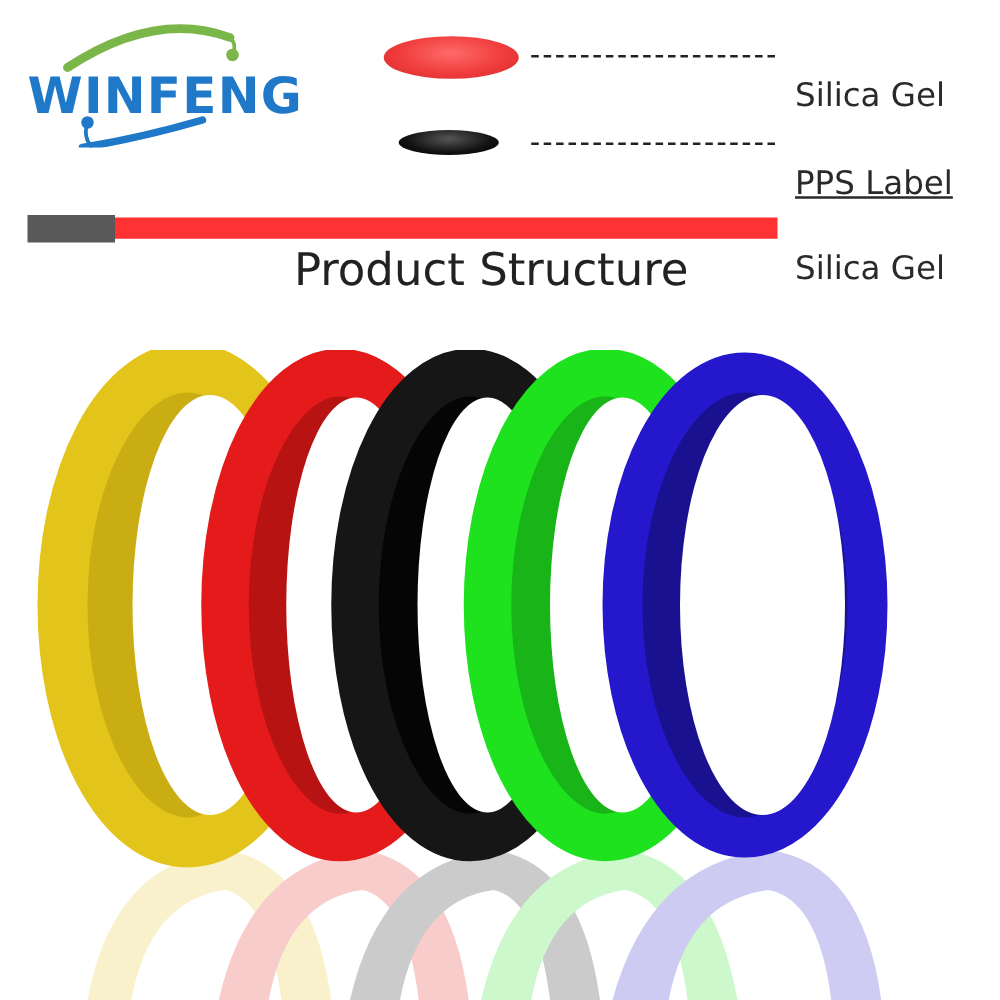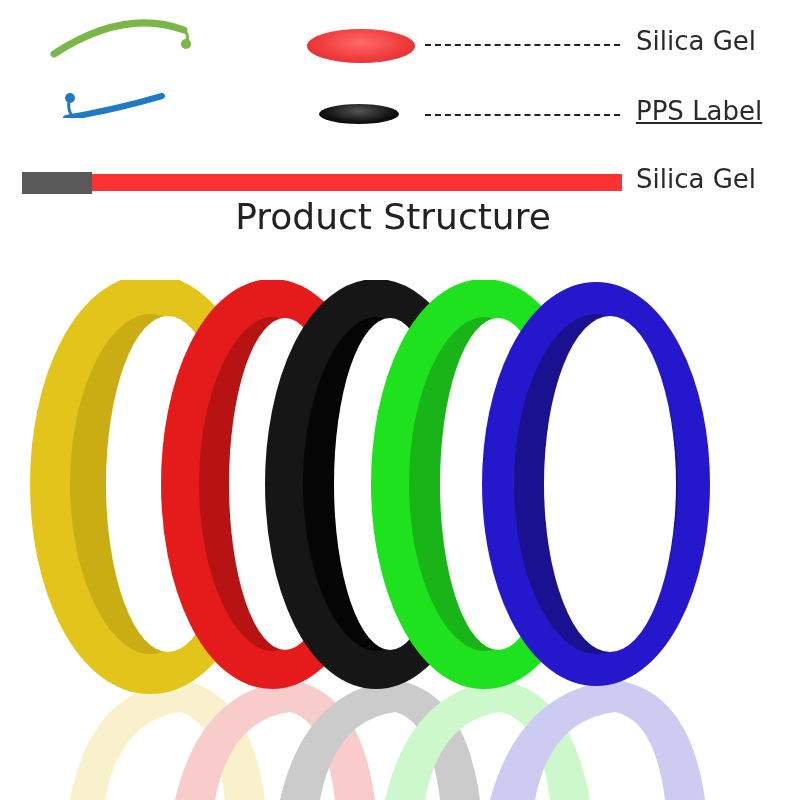--- a/index.html
+++ b/index.html
@@ -1,38 +1,39 @@
 <!DOCTYPE html>
 <html><head>
   <meta charset="utf-8">
   <style>
     html, body { margin: 0; padding: 0; background: #ffffff; }
     body { width: 800px; height: 800px; position: relative; overflow: hidden; font-family: "DejaVu Sans", "Liberation Sans", sans-serif; }
     .logo { position: absolute; left: 14px; top: 18px; width: 250px; height: 100px; }
     .logo-text { position: absolute; left: 8px; top: 36px; font-family: "DejaVu Sans", sans-serif; font-weight: bold; font-size: 40px; color: #1f79c8; letter-spacing: 1px; }
     .disc { position: absolute; border-radius: 50%; }
     .dash { position: absolute; height: 0; border-top: 2px dashed #222; }
-    .legend-label { position: absolute; font-size: 26px; color: #2a2a2a; font-family: "DejaVu Sans", sans-serif; white-space: nowrap; }
+    .legend-label { position: absolute; font-size: 26px; color: #2a2a2a; font-family: "DejaVu Sans", sans-serif; white-space: nowrap; margin-top: 36px; }
     .bar-grey { position: absolute; left: 22px; top: 172px; width: 70px; height: 22px; background: #595959; }
     .bar-red { position: absolute; left: 92px; top: 174px; width: 530px; height: 17px; background: #fe3232; }
     .title { position: absolute; left: 0; width: 786px; top: 196px; text-align: center; font-size: 36px; color: #222; font-family: "DejaVu Sans", sans-serif; }
     .bands { position: absolute; left: 0; top: 280px; width: 800px; height: 520px; }
   </style>
 </head>
 <body>
 
 <div class="logo">
   <svg width="250" height="100" style="position:absolute;left:0;top:0;">
     <path d="M 40 36 Q 110 -10 170 12" stroke="#7ab648" stroke-width="7" fill="none" stroke-linecap="round"></path>
     <circle cx="172" cy="26" r="5" fill="#7ab648"></circle>
     <path d="M 170 12 Q 176 18 172 26" stroke="#7ab648" stroke-width="3" fill="none"></path>
     <path d="M 52 100 Q 100 92 148 78" stroke="#1f79c8" stroke-width="6" fill="none" stroke-linecap="round"></path>
     <circle cx="56" cy="80" r="5" fill="#1f79c8"></circle>
     <path d="M 56 80 Q 52 92 60 100" stroke="#1f79c8" stroke-width="3" fill="none"></path>
   </svg>
+  <div class="logo-text">WINFENG</div>
 </div>
 
 <div class="disc" style="left:307px;top:29px;width:108px;height:34px;background:radial-gradient(ellipse at 50% 40%, #ff6a6a 0%, #f03c3c 55%, #d42a2a 100%);"></div>
 <div class="dash" style="left:425px;top:44px;width:195px;"></div>
 <div class="legend-label" style="left:636px;top:26px;">Silica Gel</div>
 
 <div class="disc" style="left:319px;top:104px;width:80px;height:20px;background:radial-gradient(ellipse at 50% 35%, #555 0%, #111 60%, #000 100%);"></div>
 <div class="dash" style="left:425px;top:114px;width:195px;"></div>
 <div class="legend-label" style="left:636px;top:96px;text-decoration:underline;">PPS Label</div>
 

